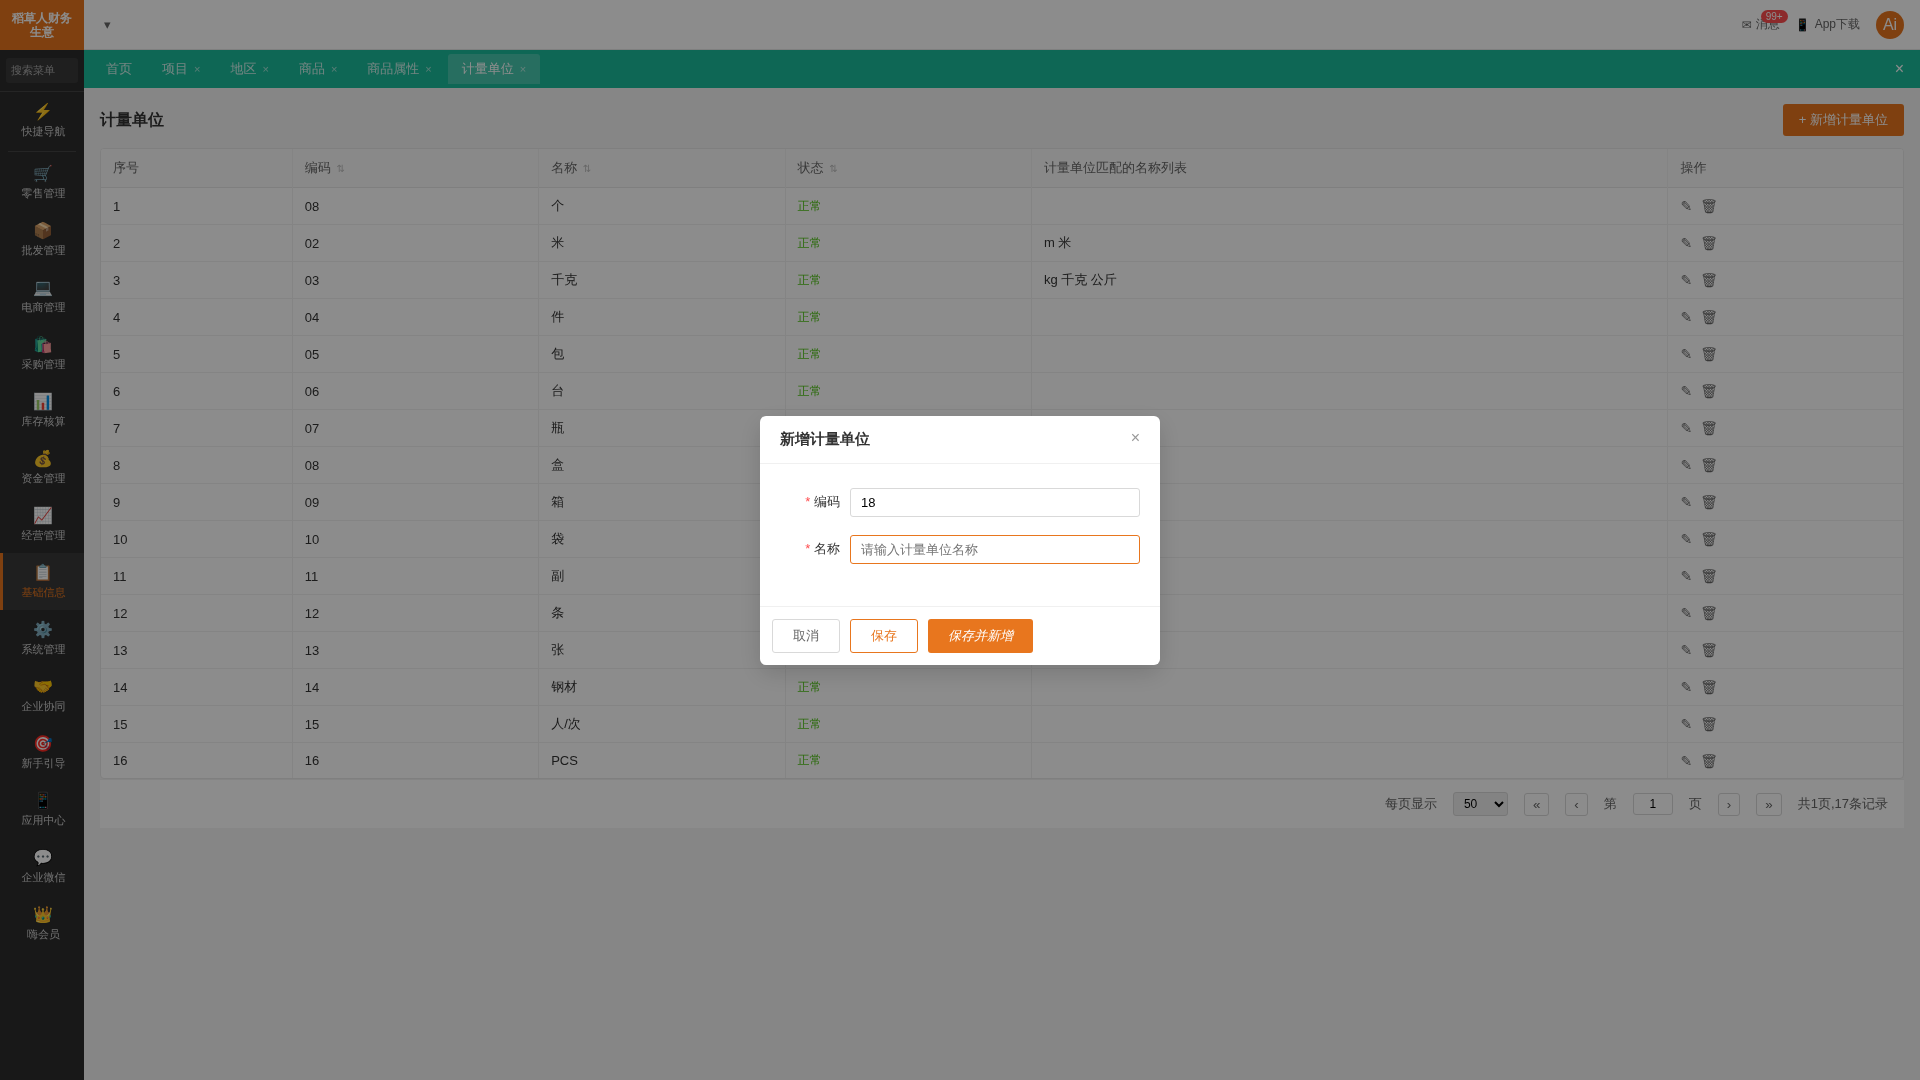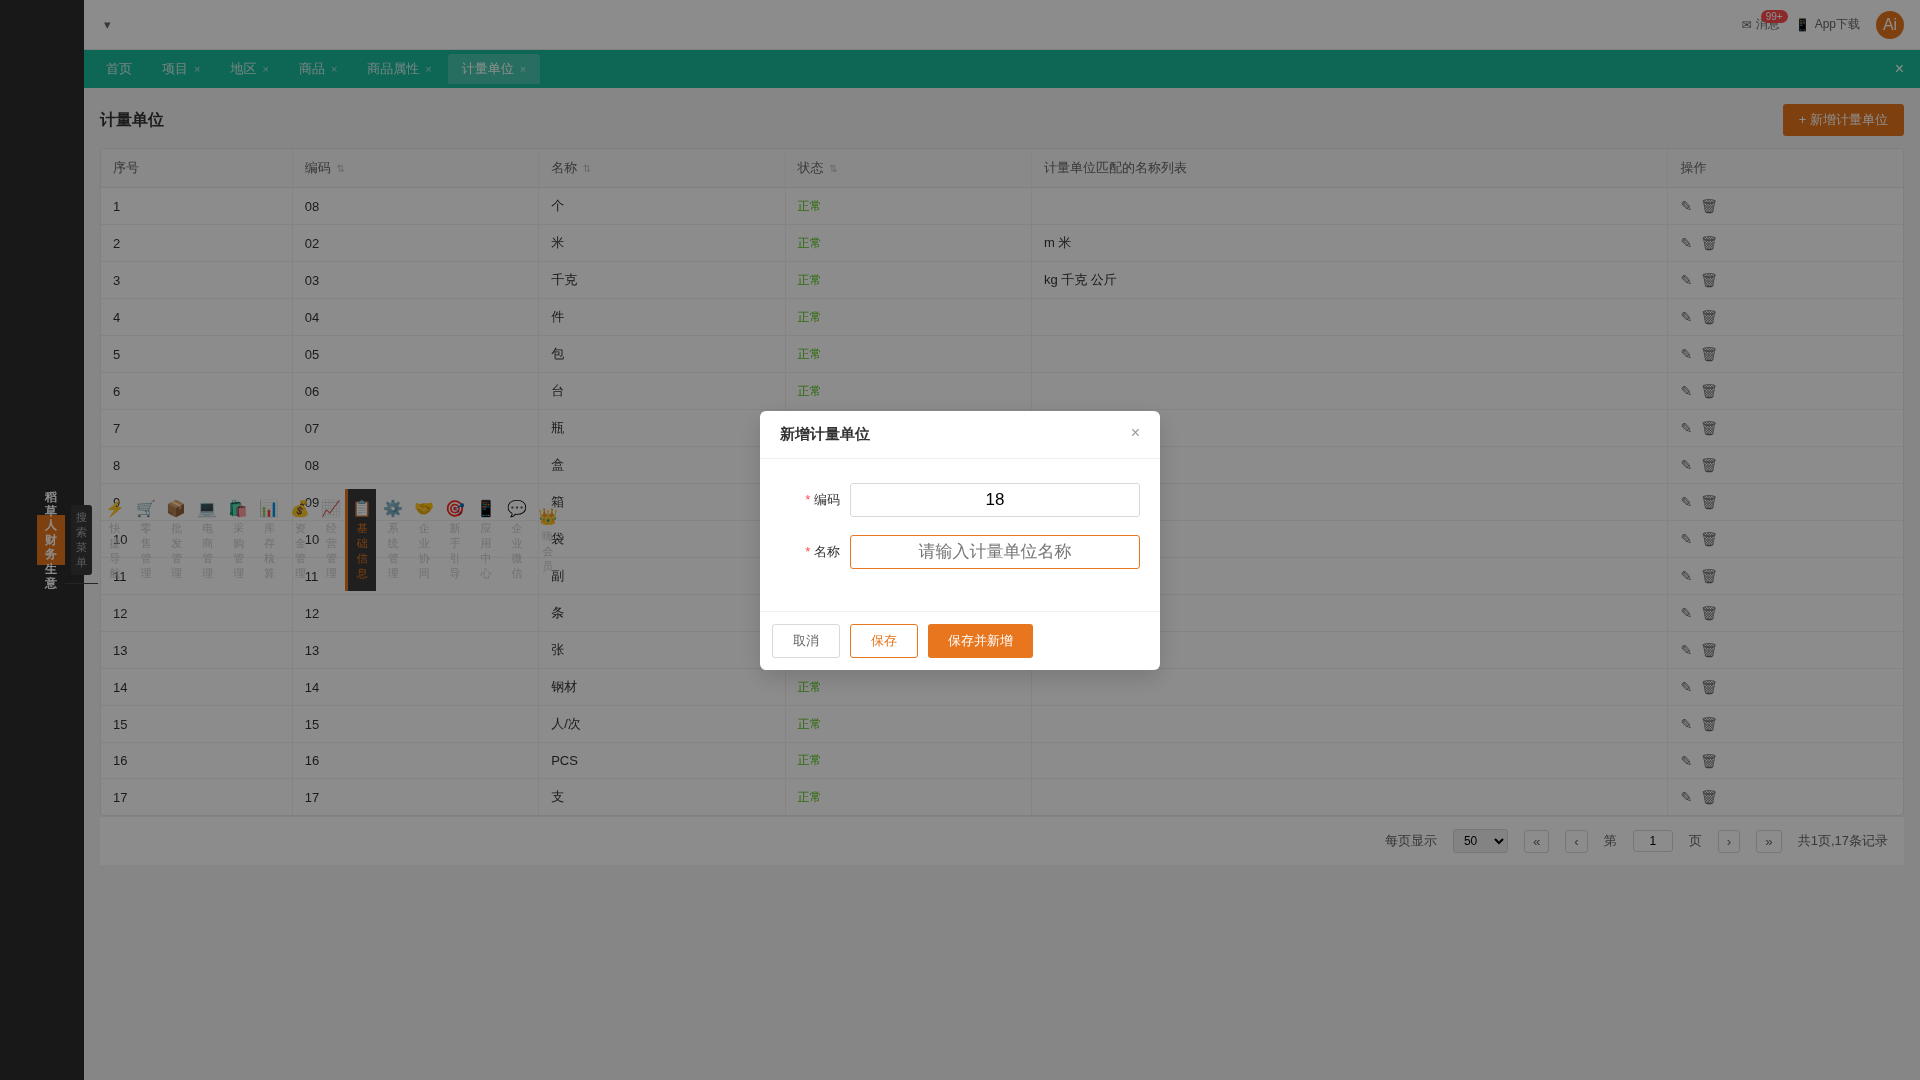--- a/index.html
+++ b/index.html
@@ -3,24 +3,24 @@
   <meta charset="utf-8">
   <style>
     * { box-sizing: border-box; margin: 0; padding: 0; }
     body { font-family: "Microsoft YaHei", "PingFang SC", sans-serif; font-size: 13px; background: #f0f2f5; display: flex; height: 1080px; width: 1920px; overflow: hidden; }
 
     
     .sidebar {
       width: 84px;
       background: #2d2d2d;
       display: flex;
+      flex-direction: column;
       align-items: center;
       flex-shrink: 0;
       z-index: 10;
-      padding-left: 37px;
     }
     .sidebar-logo {
       width: 100%;
       background: #e8761e;
       display: flex;
       align-items: center;
       justify-content: center;
       height: 50px;
       padding: 8px;
     }
@@ -352,23 +352,22 @@
     }
     .form-label.required::before {
       content: "* ";
       color: #ff4d4f;
     }
     .form-input {
       flex: 1;
       padding: 6px 10px;
       border: 1px solid #d9d9d9;
       border-radius: 3px;
-      font-size: 17px;
+      font-size: 13px;
       outline: none;
-      text-align: center;
     }
     .form-input.highlighted {
       border-color: #e8761e;
     }
     .modal-footer {
       padding: 12px 12px;
       border-top: 1px solid #f0f0f0;
       display: flex;
       justify-content: flex-start;
       gap: 10px;
@@ -392,20 +391,21 @@
       font-size: 13px;
     }
     .btn-save-new {
       padding: 7px 20px;
       border: none;
       border-radius: 3px;
       background: #e8761e;
       color: white;
       cursor: pointer;
       font-size: 13px;
+      font-style: italic;
     }
   </style>
 </head>
 <body>
 
 <div class="sidebar">
   <div class="sidebar-logo">
     <div class="sidebar-logo-text">稻草人财务生意</div>
   </div>
   <div class="sidebar-search">
@@ -762,33 +762,20 @@
       <td>PCS</td>
       <td><span class="status-normal">正常</span></td>
       <td></td>
       <td>
         <div class="action-btns">
           <span class="action-icon">✎</span>
           <span class="action-icon">🗑</span>
         </div>
       </td>
     </tr>
-            <tr>
-      <td>17</td>
-      <td>17</td>
-      <td>支</td>
-      <td><span class="status-normal">正常</span></td>
-      <td></td>
-      <td>
-        <div class="action-btns">
-          <span class="action-icon">✎</span>
-          <span class="action-icon">🗑</span>
-        </div>
-      </td>
-    </tr>
           </tbody>
       </table>
     </div>
 
     <div class="pagination-bar">
       <span>每页显示</span>
       <select class="page-size-select">
         <option>50</option>
         <option>10</option>
         <option>20</option>

